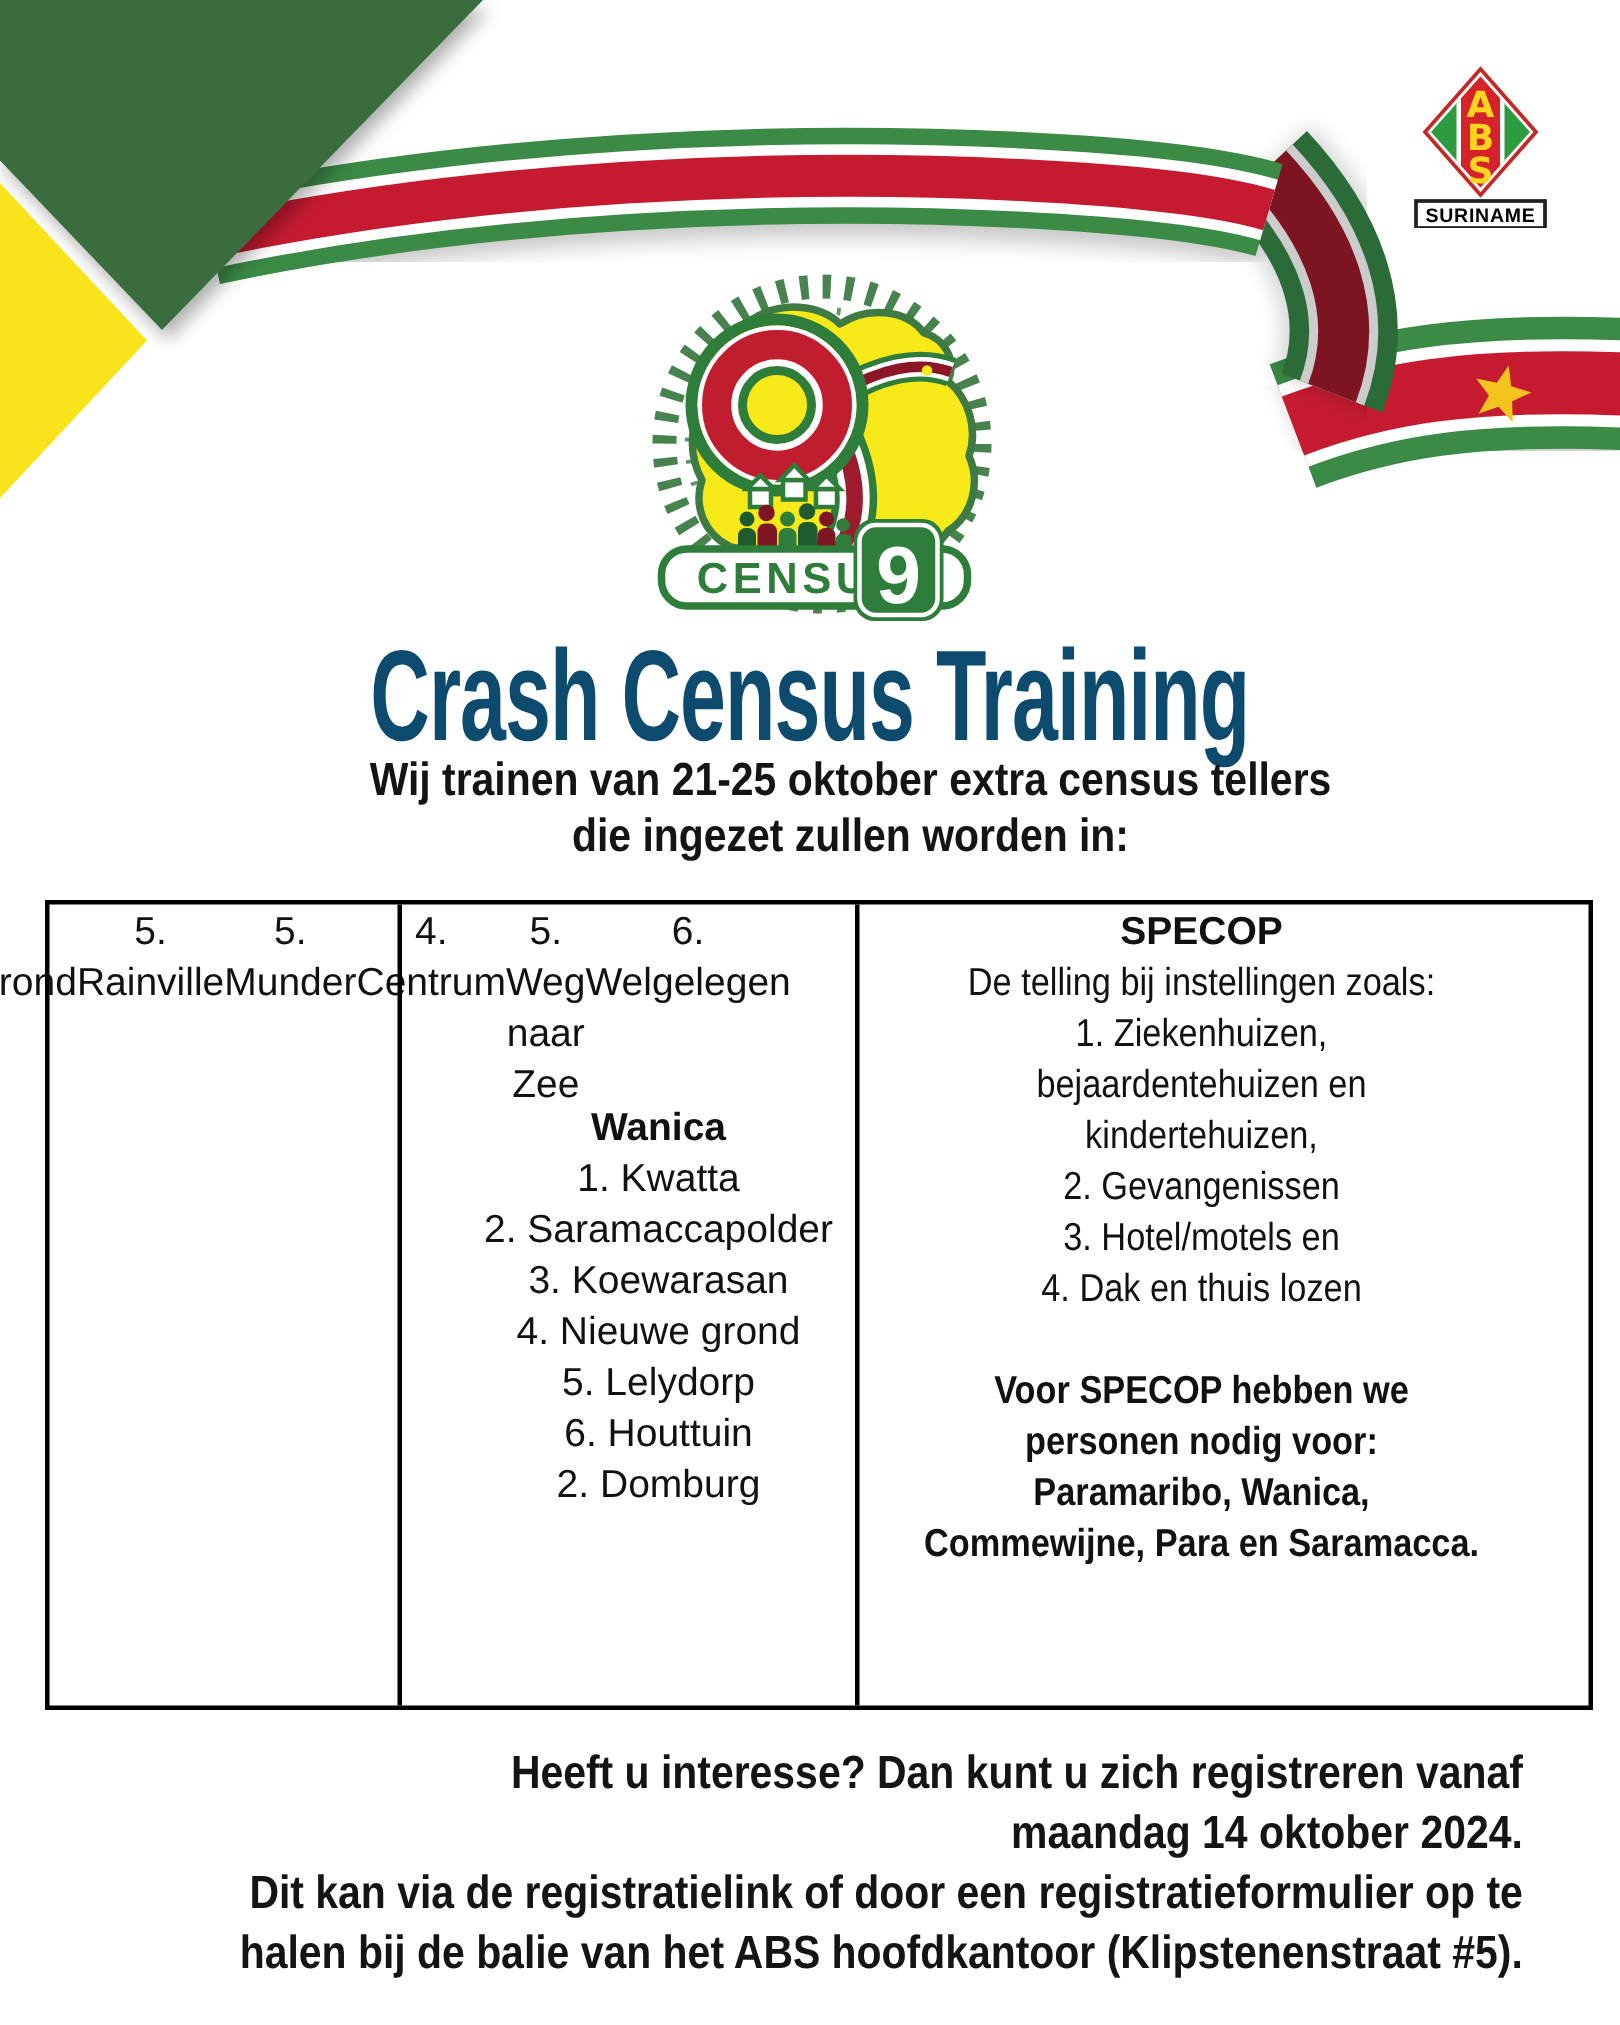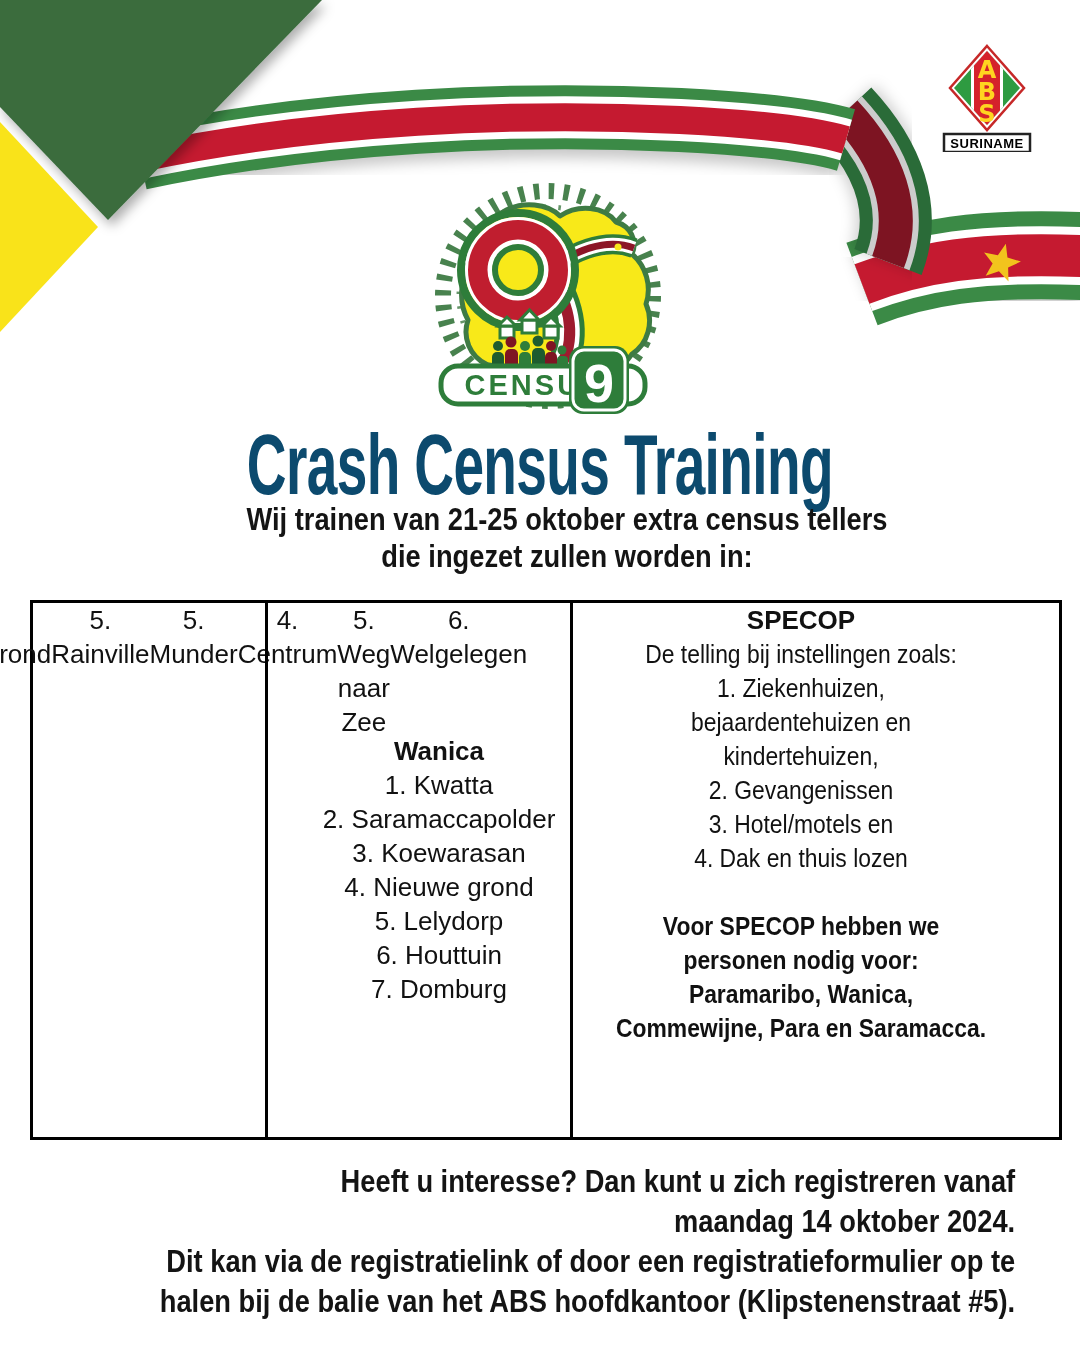--- a/index.html
+++ b/index.html
@@ -192,21 +192,21 @@
     </div>
 
     <div class="col col-2">
       <div class="col-header">Wanica</div>
       <div>1. Kwatta</div>
       <div>2. Saramaccapolder</div>
       <div>3. Koewarasan</div>
       <div>4. Nieuwe grond</div>
       <div>5. Lelydorp</div>
       <div>6. Houttuin</div>
-      <div>7. Domburg</div>
+      <div>2. Domburg</div>
     </div>
 
     <div class="col col-3">
       <div class="col-header">SPECOP</div>
       <div class="cond">De telling bij instellingen zoals:</div>
       <div class="cond">1. Ziekenhuizen,</div>
       <div class="cond">bejaardentehuizen en</div>
       <div class="cond">kindertehuizen,</div>
       <div class="cond">2. Gevangenissen</div>
       <div class="cond">3. Hotel/motels en</div>

